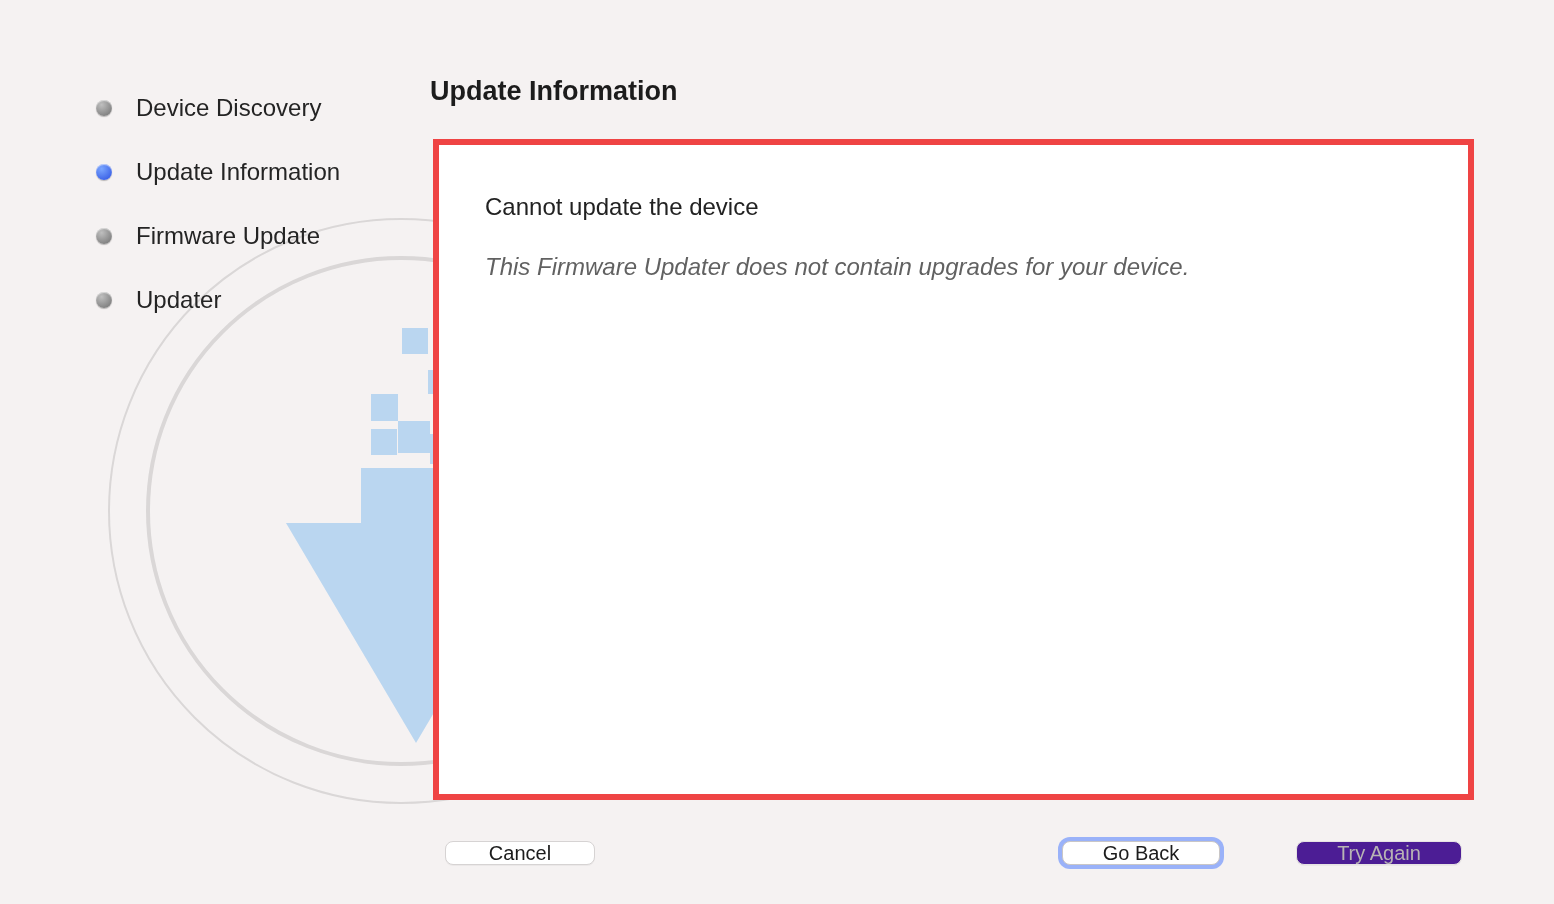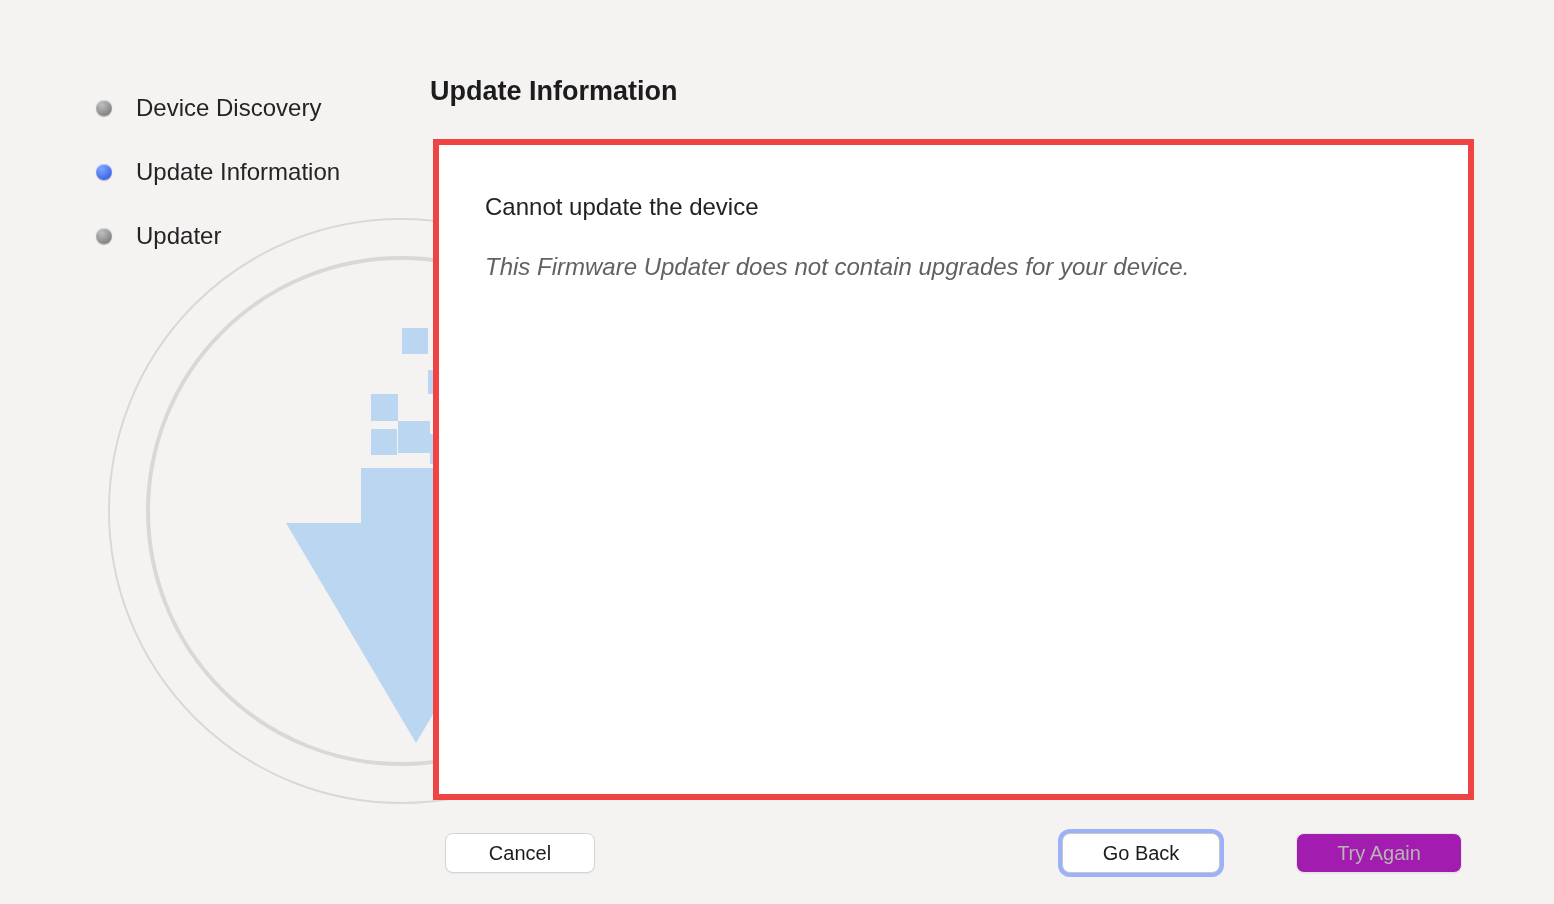--- a/index.html
+++ b/index.html
@@ -116,21 +116,21 @@
       position: absolute;
       left: 397px;
       top: 797px;
       width: 1041px;
       height: 40px;
       display: flex;
       align-items: center;
       z-index: 2;
     }
     .btn {
-      height: 40px;
+      height: 24px;
       border-radius: 8px;
       font-size: 20px;
       padding: 8px 24px;
       background: #ffffff;
       border: 1px solid #d6d3d3;
       color: #1c1c1c;
       display: inline-flex;
       align-items: center;
       justify-content: center;
       box-shadow: 0 1px 0 rgba(0,0,0,0.04);
@@ -138,21 +138,21 @@
     }
     .btn-cancel { min-width: 150px; }
     .btn-goback {
       min-width: 158px;
       box-shadow: 0 0 0 4px rgba(78,126,255,0.55);
       border-color: #c9c6c6;
     }
     .btn-tryagain {
       min-width: 166px;
       color: #b8b4b4;
-      background: #a21caf;
+      background: #4c1d95;
       border-color: #e6e3e3;
       cursor: default;
     }
     .spacer { flex: 1 1 auto; }
     .gap { width: 28px; }
   </style>
 </head>
 <body>
 
 <div class="bg-icon">
@@ -172,20 +172,24 @@
   <div class="step">
     <span class="bullet bullet-inactive"></span>
     <span>Device Discovery</span>
   </div>
   <div class="step">
     <span class="bullet bullet-active"></span>
     <span>Update Information</span>
   </div>
   <div class="step">
     <span class="bullet bullet-inactive"></span>
+    <span>Firmware Update</span>
+  </div>
+  <div class="step">
+    <span class="bullet bullet-inactive"></span>
     <span>Updater</span>
   </div>
 </nav>
 
 <h1 class="page-title">Update Information</h1>
 
 <section class="content-panel">
   <div class="msg-title">Cannot update the device</div>
   <div class="msg-body">This Firmware Updater does not contain upgrades for your device.</div>
 </section>

